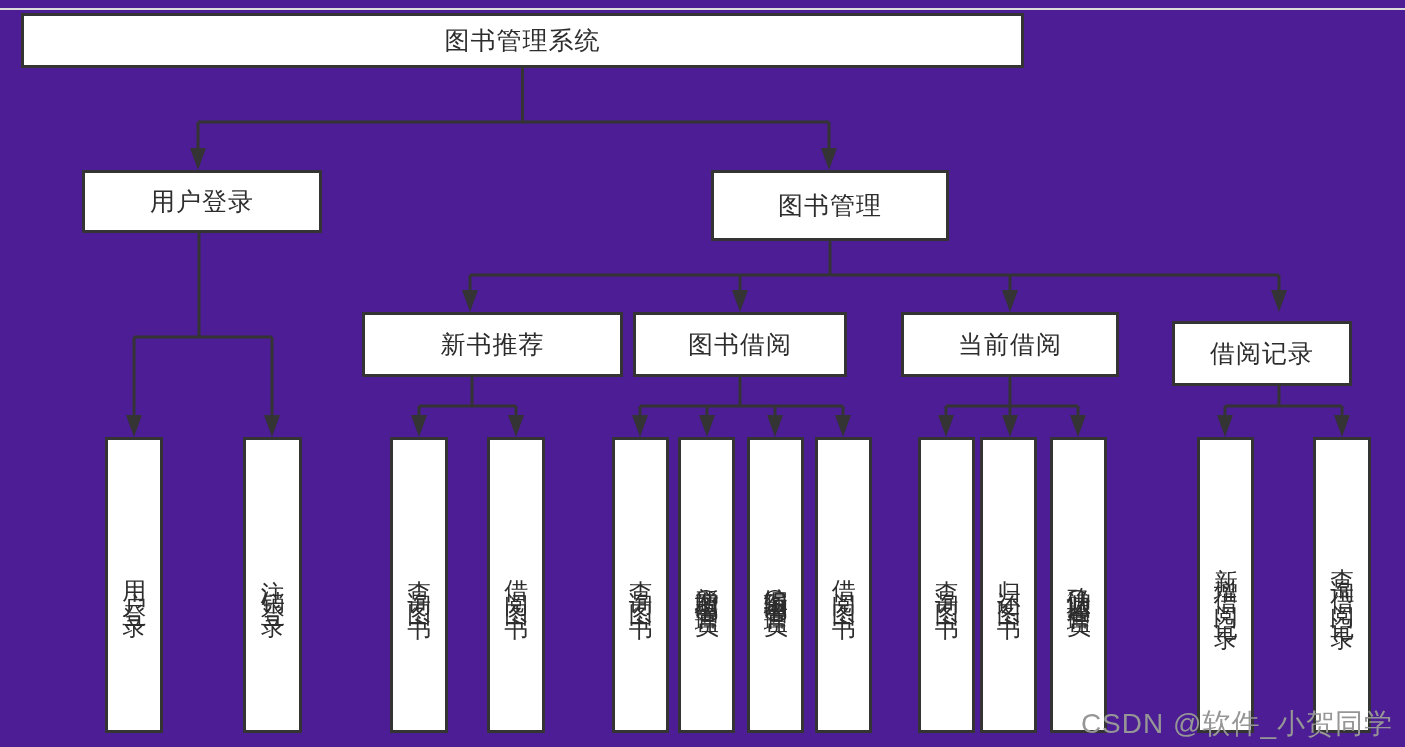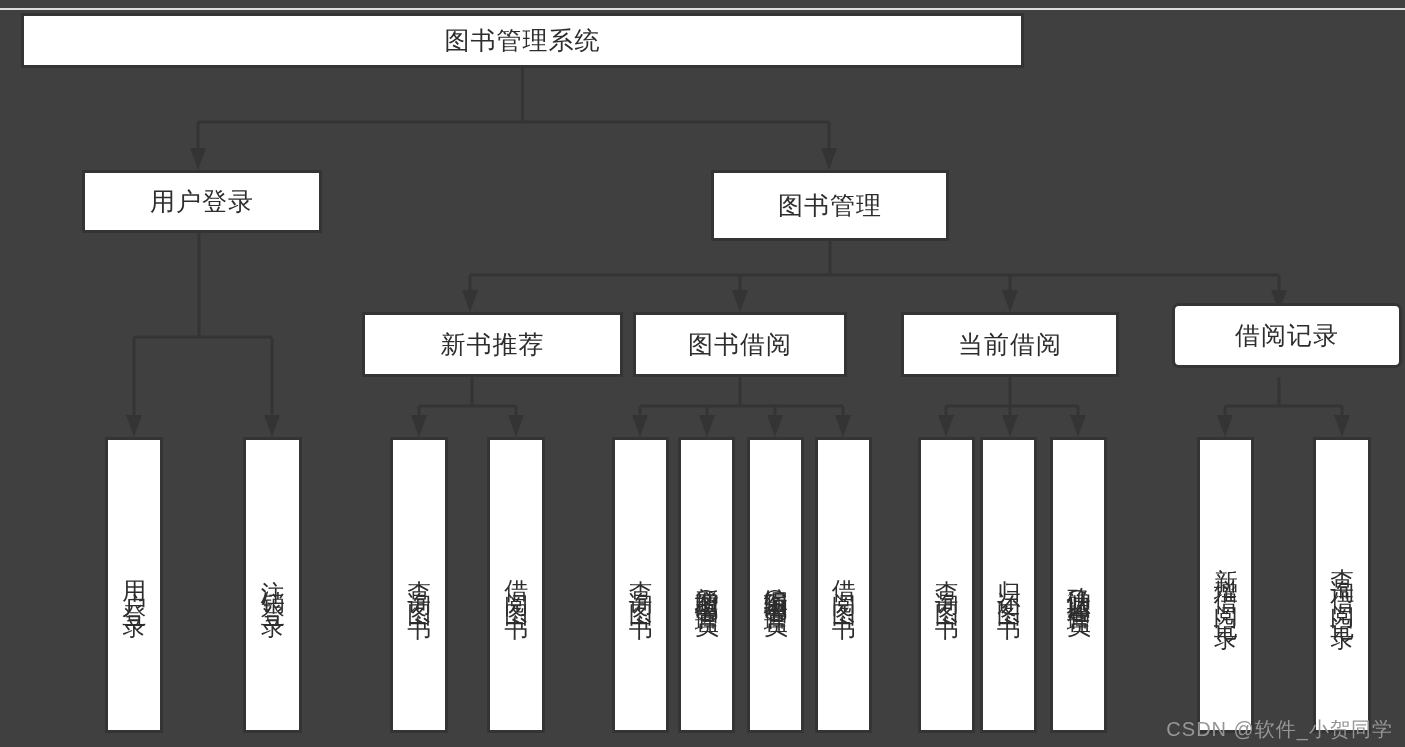--- a/index.html
+++ b/index.html
@@ -1,19 +1,19 @@
 <!DOCTYPE html>
 <html><head>
 <meta charset="utf-8">
 <style>
   html,body{margin:0;padding:0;background:#ffffff;}
   #stage{
     position:relative;
     width:1405px;height:747px;
-    background:#404040;
+    background:#4c1d95;
     overflow:hidden;
     font-family:"Liberation Sans","DejaVu Sans",sans-serif;
   }
   #top-rule{
     position:absolute;left:0;top:8px;width:1405px;height:2px;
     background:#dcdcdc;
   }
   #edge-layer{position:absolute;left:0;top:0;width:1405px;height:747px;}
   .node{
     position:absolute;
@@ -37,21 +37,21 @@
     letter-spacing:0.5em;
     line-height:1.1;
   }
   .node.v.tight span{
     letter-spacing:0.16em;
   }
   #watermark{
     position:absolute;
     right:12px;
     bottom:4px;
-    font-size:20px;
+    font-size:28px;
     color:rgba(150,150,150,0.85);
     letter-spacing:1px;
     white-space:nowrap;
   }
 </style>
 </head>
 <body>
 
 <div id="stage">
   <div id="top-rule"></div>
@@ -121,21 +121,21 @@
       </div>
       <div class="node h" style="left: 362px; top: 312px; width: 261px; height: 65px;">
         <span>新书推荐</span>
       </div>
       <div class="node h" style="left: 633px; top: 312px; width: 214px; height: 65px; text-align: center;">
         <span>图书借阅</span>
       </div>
       <div class="node h" style="left: 901px; top: 312px; width: 218px; height: 65px;">
         <span>当前借阅</span>
       </div>
-      <div class="node h" style="left: 1172px; top: 303px; width: 230px; height: 65px; border-radius: 7px;">
+      <div class="node h" style="left: 1172px; top: 321px; width: 180px; height: 65px;">
         <span>借阅记录</span>
       </div>
       <div class="node v" style="left: 105px; top: 437px; width: 58px; height: 296px;">
         <span>用户登录</span>
       </div>
       <div class="node v" style="left: 243px; top: 437px; width: 59px; height: 296px;">
         <span>注销登录</span>
       </div>
       <div class="node v" style="left: 390px; top: 437px; width: 58px; height: 296px;">
         <span>查询图书</span>

